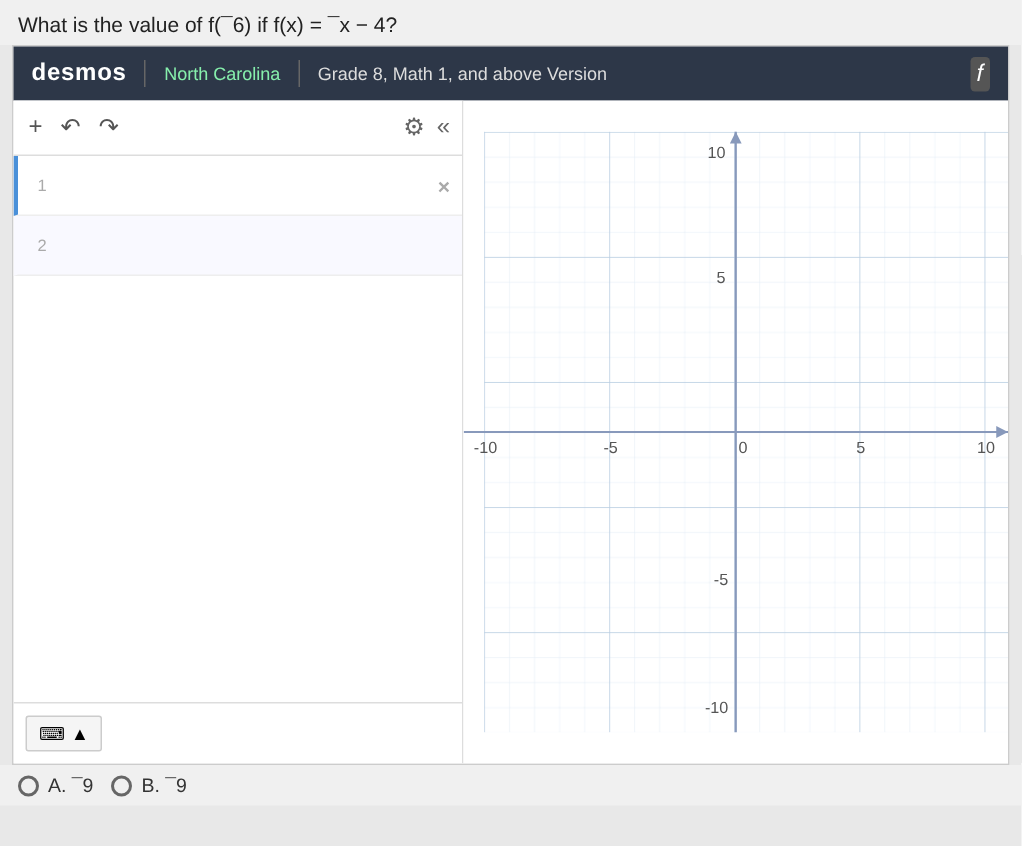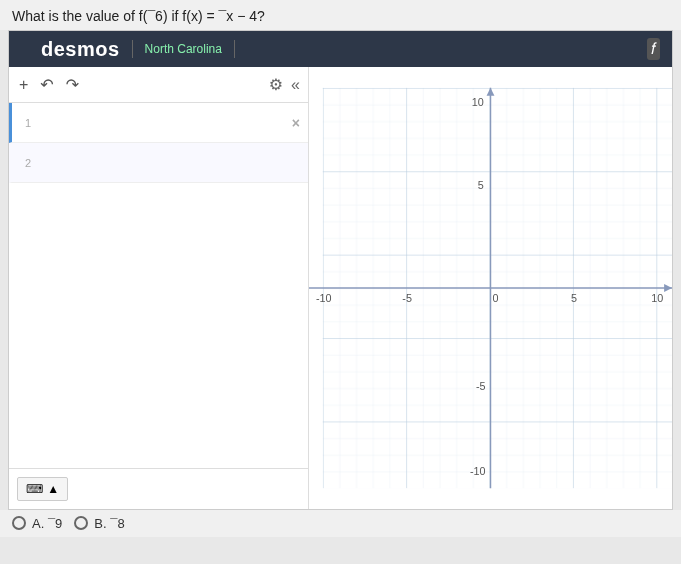--- a/index.html
+++ b/index.html
@@ -32,25 +32,24 @@
       background: #2d3748;
       color: #fff;
       display: flex;
       align-items: center;
       padding: 6px 12px;
       gap: 12px;
       height: 36px;
     }
 
     .desmos-logo {
-      font-size: 20px;
+      font-size: 16px;
       font-weight: bold;
       color: #fff;
       letter-spacing: 0.5px;
-      margin-left: 20px;
     }
 
     .header-divider {
       width: 1px;
       height: 18px;
       background: #666;
     }
 
     .header-region {
       font-size: 12px;
@@ -201,21 +200,21 @@
     .answer-area {
       padding: 6px 12px;
       background: #f0f0f0;
       display: flex;
       align-items: center;
       gap: 12px;
     }
 
     .radio-option {
       display: flex;
-      align-items: flex-start;
+      align-items: flex-end;
       gap: 6px;
       font-size: 13px;
       color: #333;
     }
 
     .radio-circle {
       width: 14px;
       height: 14px;
       border-radius: 50%;
       border: 2px solid #666;
@@ -242,20 +241,21 @@
   <div class="question-text">What is the value of f(¯6) if f(x) = ¯x − 4?</div>
 </div>
 
 <div class="desmos-container">
 
   <div class="desmos-header">
     <span class="desmos-logo">desmos</span>
     <div class="header-divider"></div>
     <span class="header-region">North Carolina</span>
     <div class="header-divider2"></div>
+    <span class="header-version">Grade 8, Math 1, and above Version</span>
     <div class="header-spacer"></div>
     <span class="header-icon-btn">𝑓</span>
   </div>
 
   <div class="desmos-body">
 
     <div class="expressions-panel">
       <div class="toolbar">
         <button class="toolbar-btn">+</button>
         <button class="toolbar-btn">↶</button>
@@ -329,15 +329,15 @@
   </div>
 </div>
 
 <div class="answer-area">
   <div class="radio-option">
     <div class="radio-circle"></div>
     <span>A. ¯9</span>
   </div>
   <div class="radio-option">
     <div class="radio-circle"></div>
-    <span>B. ¯8</span>
+    <span>B. ¯9</span>
   </div>
 </div>
 
 </body></html>

